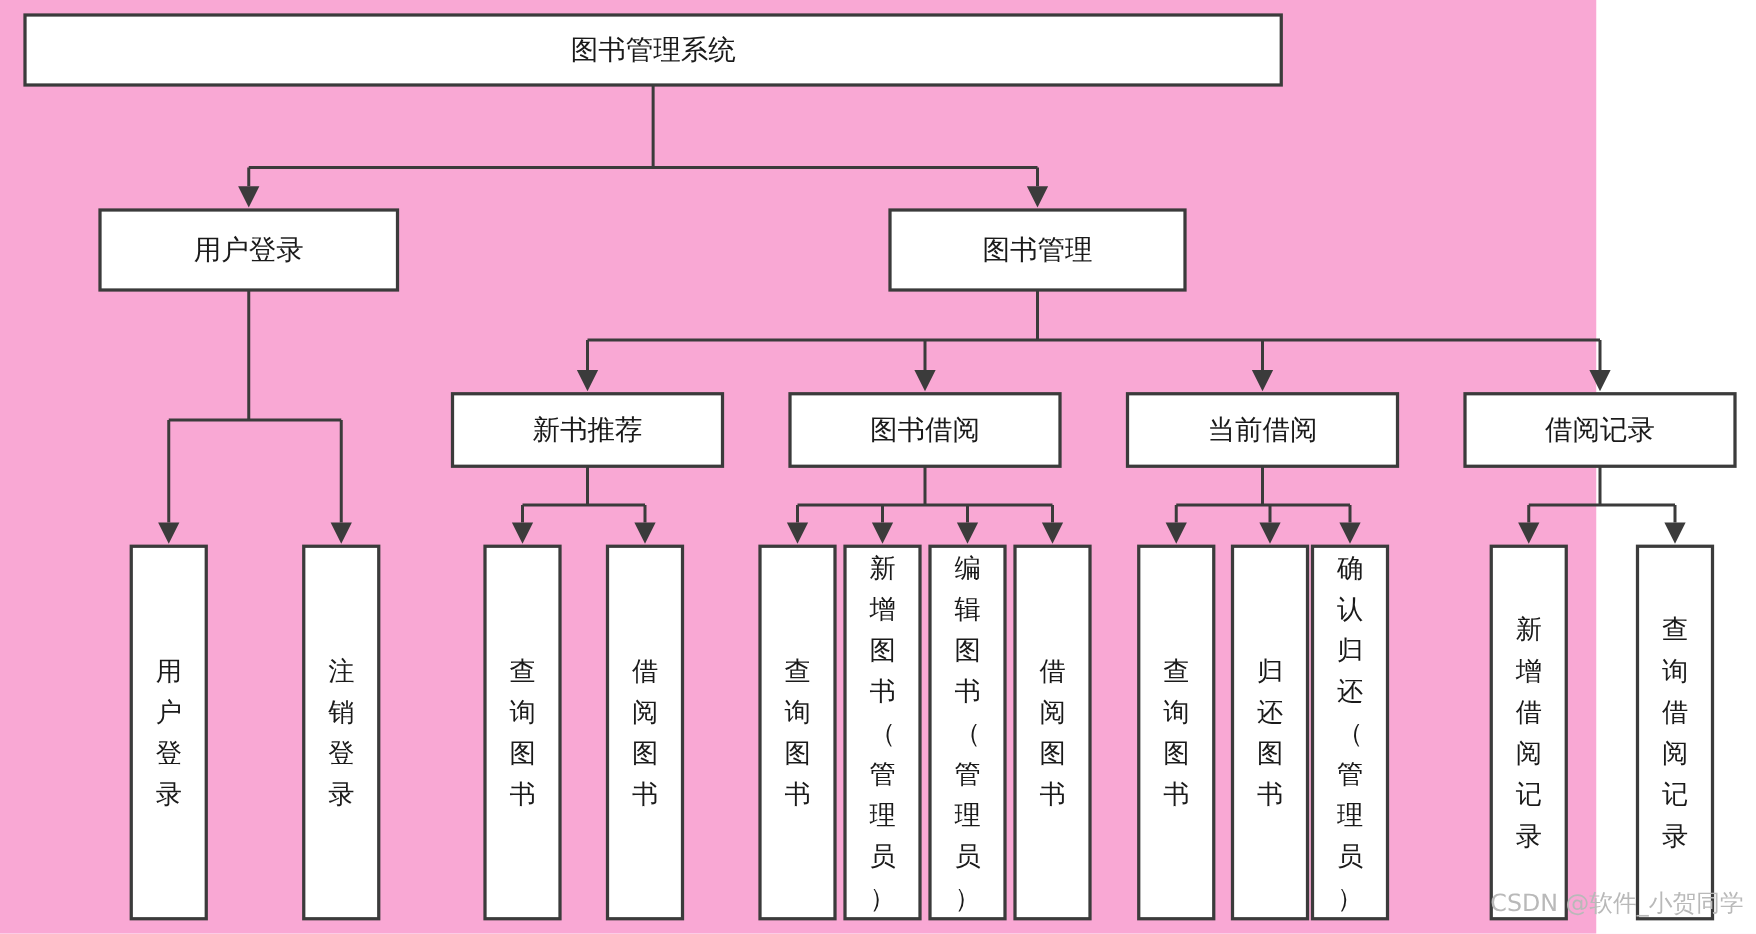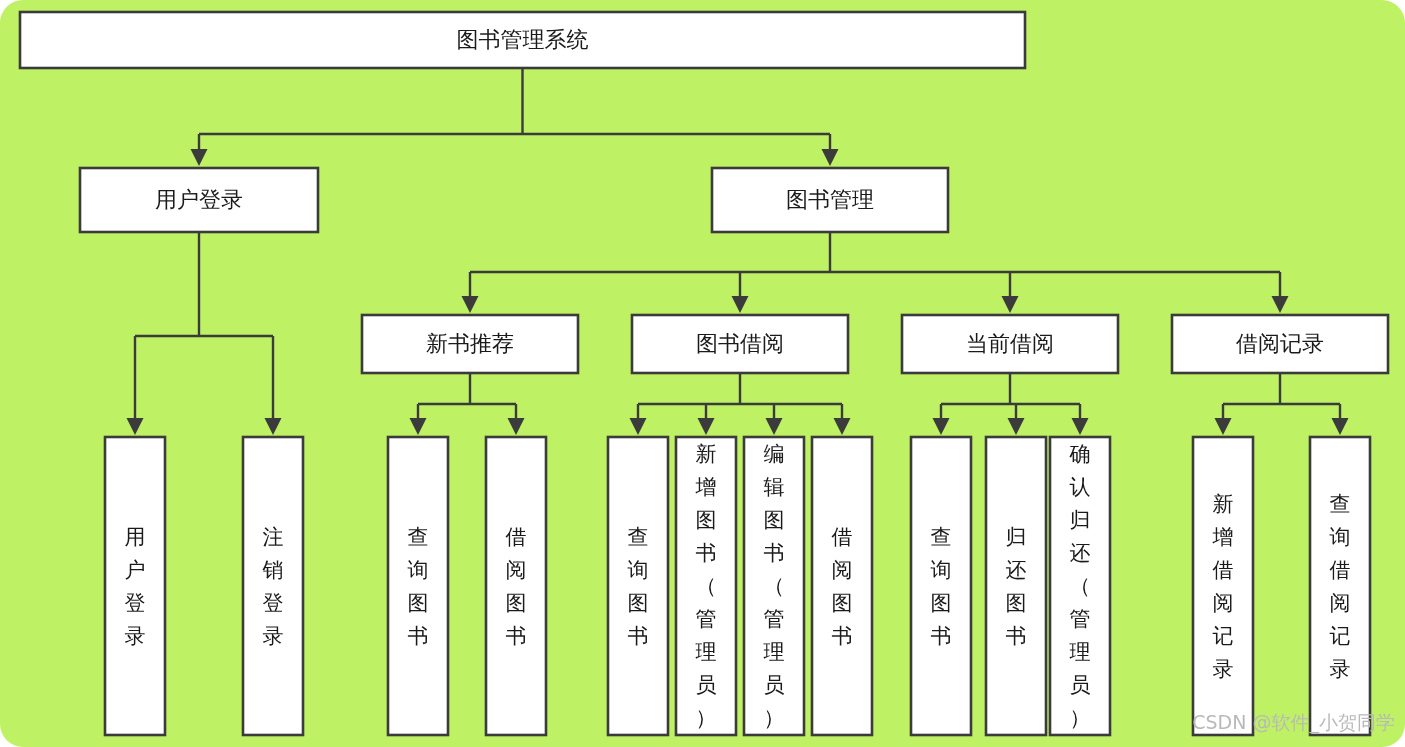--- a/index.html
+++ b/index.html
@@ -9,24 +9,23 @@
     background: #ffffff;
   }
   body {
     width: 1405px;
     height: 747px;
     overflow: hidden;
     font-family: "DejaVu Sans", "Liberation Sans", sans-serif;
   }
   #diagram-root {
     position: relative;
-    width: 1405px;
+    width: 1277px;
     height: 747px;
-    background: #bef264;
-    border-radius: 23px;
+    background: #f9a8d4;
   }
   svg#diagram-svg {
     position: absolute;
     left: 0;
     top: 0;
     width: 1405px;
     height: 747px;
     display: block;
   }
   .node-box {

